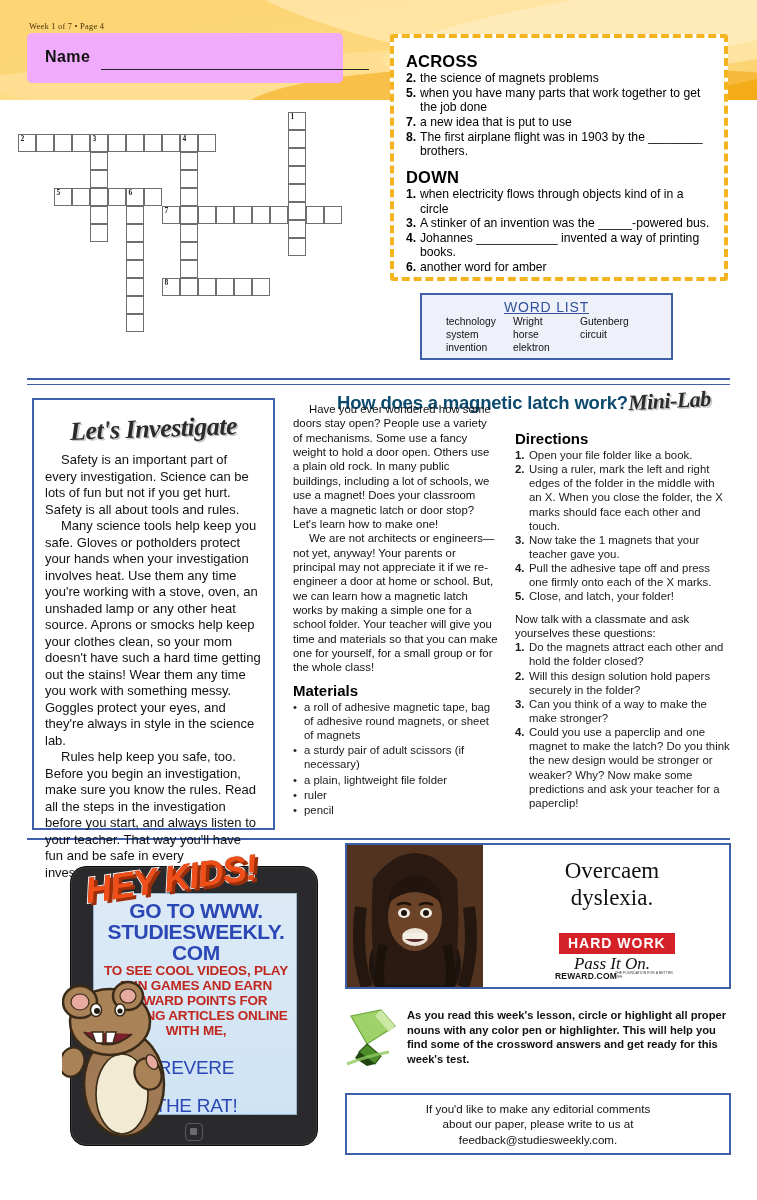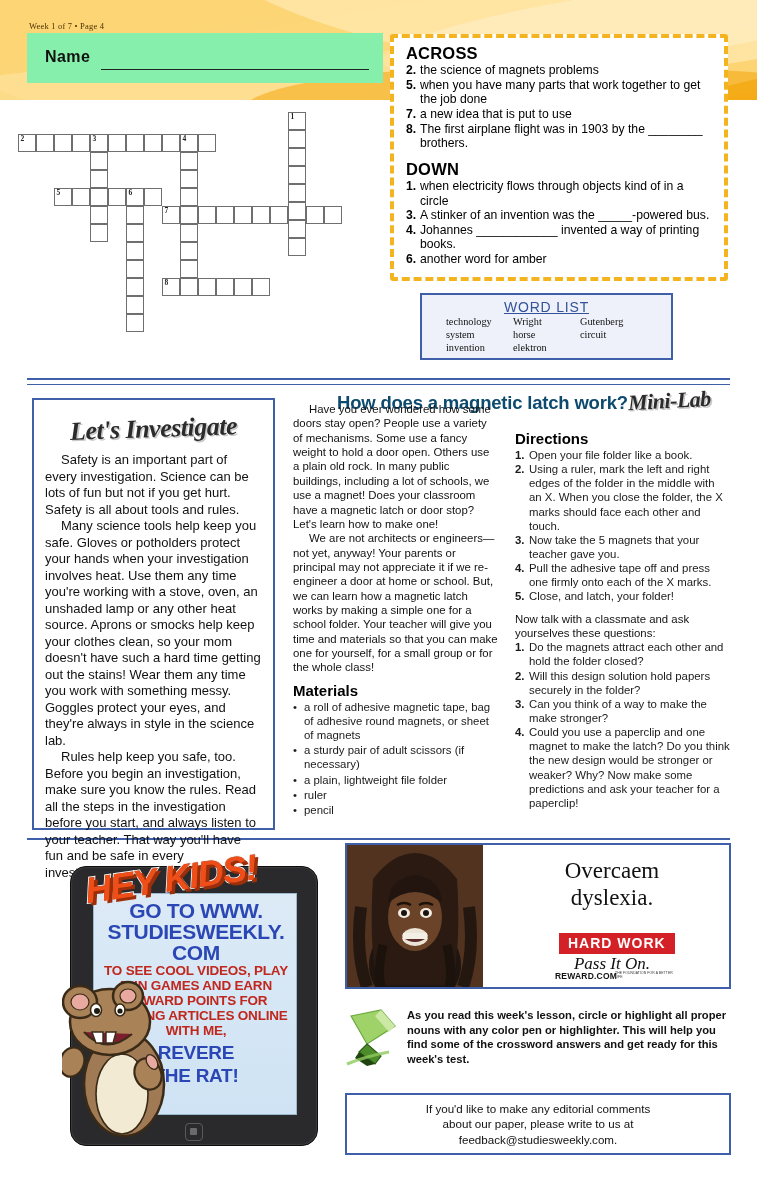--- a/index.html
+++ b/index.html
@@ -40,38 +40,38 @@
     position: absolute; left: 380px; top: -10px; width: 520px; height: 70px;
     background: #fff0c8; border-radius: 50%;
     transform: rotate(-8deg); opacity: .6;
   }
   .week-label {
     position: absolute; left: 29px; top: 21px; z-index: 6;
     font-family: "Liberation Serif", serif;
     font-size: 8.5px; font-weight: normal; color: #4a3306; letter-spacing: .2px;
   }
   .name-box {
-    position: absolute; left: 27px; top: 33px; width: 356px; height: 50px;
-    background: #86efac; border-radius: 0; z-index: 5;
+    position: absolute; left: 27px; top: 33px; width: 316px; height: 50px;
+    background: #f0abfc; border-radius: 5px; z-index: 5;
   }
   .name-label {
     position: absolute; left: 18px; top: 15px;
     font-size: 16px; font-weight: bold; color: #111;
     letter-spacing: .4px;
   }
   .name-line {
     position: absolute; left: 74px; top: 36px; width: 268px;
     border-bottom: 1.4px solid #222;
   }
 
   
   .clues-box {
     position: absolute; left: 390px; top: 34px; width: 338px; height: 247px;
     border: 4px dashed #f4b41f; border-radius: 3px;
-    padding: 6px 10px 4px 12px; background: #fff;
+    padding: 14px 10px 4px 12px; background: #fff;
   }
   .clue-head {
     font-size: 16.5px; font-weight: bold; color: #000;
     letter-spacing: .2px; line-height: 1.1;
   }
   .clue-head.down { margin-top: 10px; }
   .clue-list { list-style: none; margin-top: 1px; }
   .clue-item {
     display: flex; font-size: 12.2px; line-height: 1.17;
     color: #000; margin-bottom: .5px;
@@ -81,21 +81,21 @@
 
   
   .word-list {
     position: absolute; left: 392px; top: 293px; width: 253px; height: 67px;
     border: 2.5px solid #3f5fa8; background: #eef1f9; padding: 4px 24px; margin-left: 28px;
   }
   .word-list-title {
     text-align: center; font-size: 14px; color: #33529b; font-weight: normal;
     text-decoration: underline; letter-spacing: .8px; margin-bottom: 1px;
   }
-  .word-cols { display: flex; gap: 0; font-family: Liberation Serif, serif; }
+  .word-cols { display: flex; gap: 0; }
   .word-col { flex: 1; }
   .word-col span {
     display: block; font-size: 10.3px; color: #111; line-height: 1.25;
   }
 
   
   .grid-area {
     position: absolute; left: 18px; top: 112px; width: 360px; height: 260px;
   }
   .cell {
@@ -211,22 +211,22 @@
   }
   .st-blue {
     font-size: 21px; font-weight: bold; color: #2b47b5;
     letter-spacing: -.4px; display: block;
   }
   .st-red {
     font-size: 13.5px; font-weight: bold; color: #c0271d;
     letter-spacing: -.2px; display: block; line-height: 1.12;
   }
   .st-blue2 {
-    font-size: 19px; font-weight: bold; color: #2b47b5;
-    letter-spacing: -.3px; display: block; line-height: 1.05; margin-top: 4px;
+    font-size: 19px; font-weight: normal; color: #2b47b5;
+    letter-spacing: -.3px; display: block; line-height: 1.05; margin-top: 19px;
   }
   
   .rat { position: absolute; left: 0px; top: 110px; width: 120px; height: 175px; z-index: 10; }
 
   
   .dyslexia-ad {
     position: absolute; left: 345px; top: 843px; width: 386px; height: 146px;
     border: 2px solid #3f5fa8; background: #fff; overflow: hidden;
   }
   .dys-photo {
@@ -485,21 +485,21 @@
     <li>
         <span class="n">1.</span>
         <span>Open your file folder like a book.</span>
       </li>
     <li>
         <span class="n">2.</span>
         <span>Using a ruler, mark the left and right edges of the folder in the middle with an X. When you close the folder, the X marks should face each other and touch.</span>
       </li>
     <li>
         <span class="n">3.</span>
-        <span>Now take the 5 magnets that your teacher gave you.</span>
+        <span>Now take the 1 magnets that your teacher gave you.</span>
       </li>
     <li>
         <span class="n">4.</span>
         <span>Pull the adhesive tape off and press one firmly onto each of the X marks.</span>
       </li>
     <li>
         <span class="n">5.</span>
         <span>Close, and latch, your folder!</span>
       </li>
   </ol>

